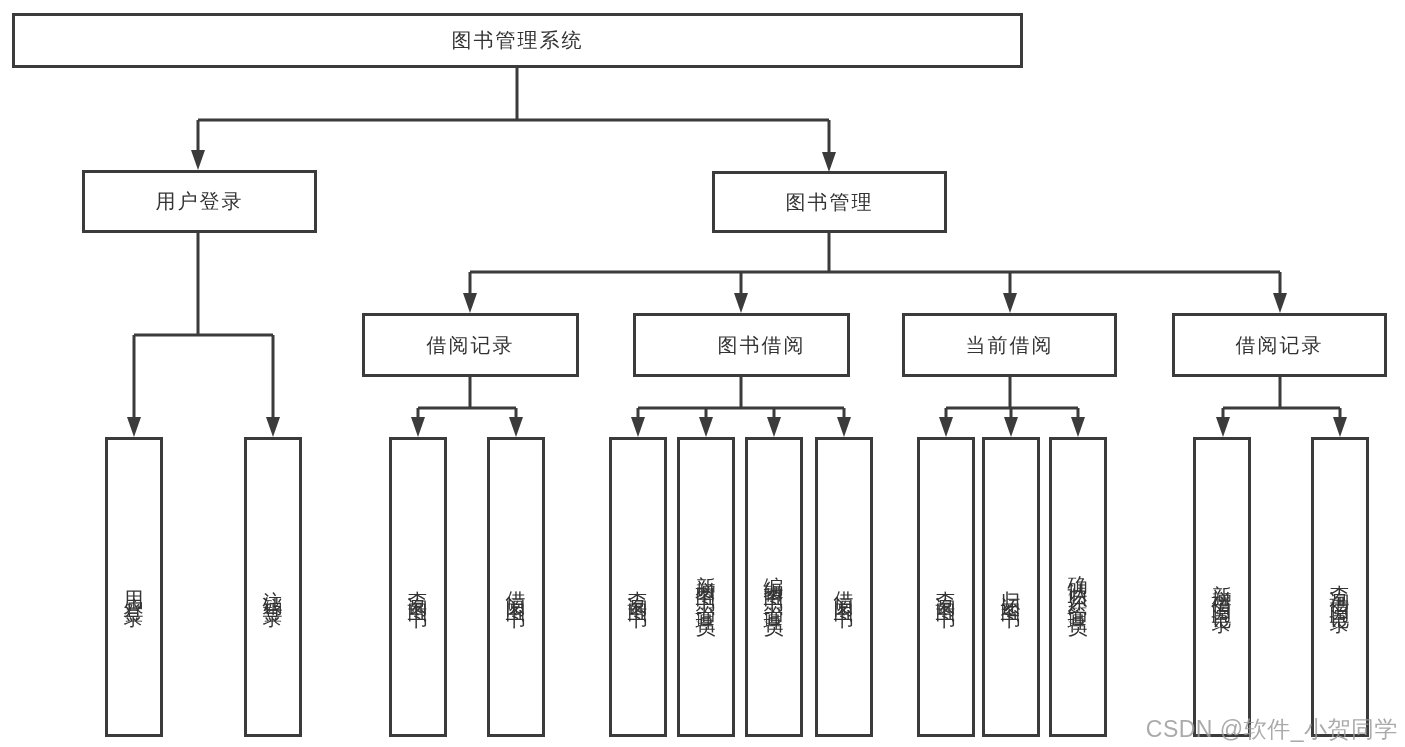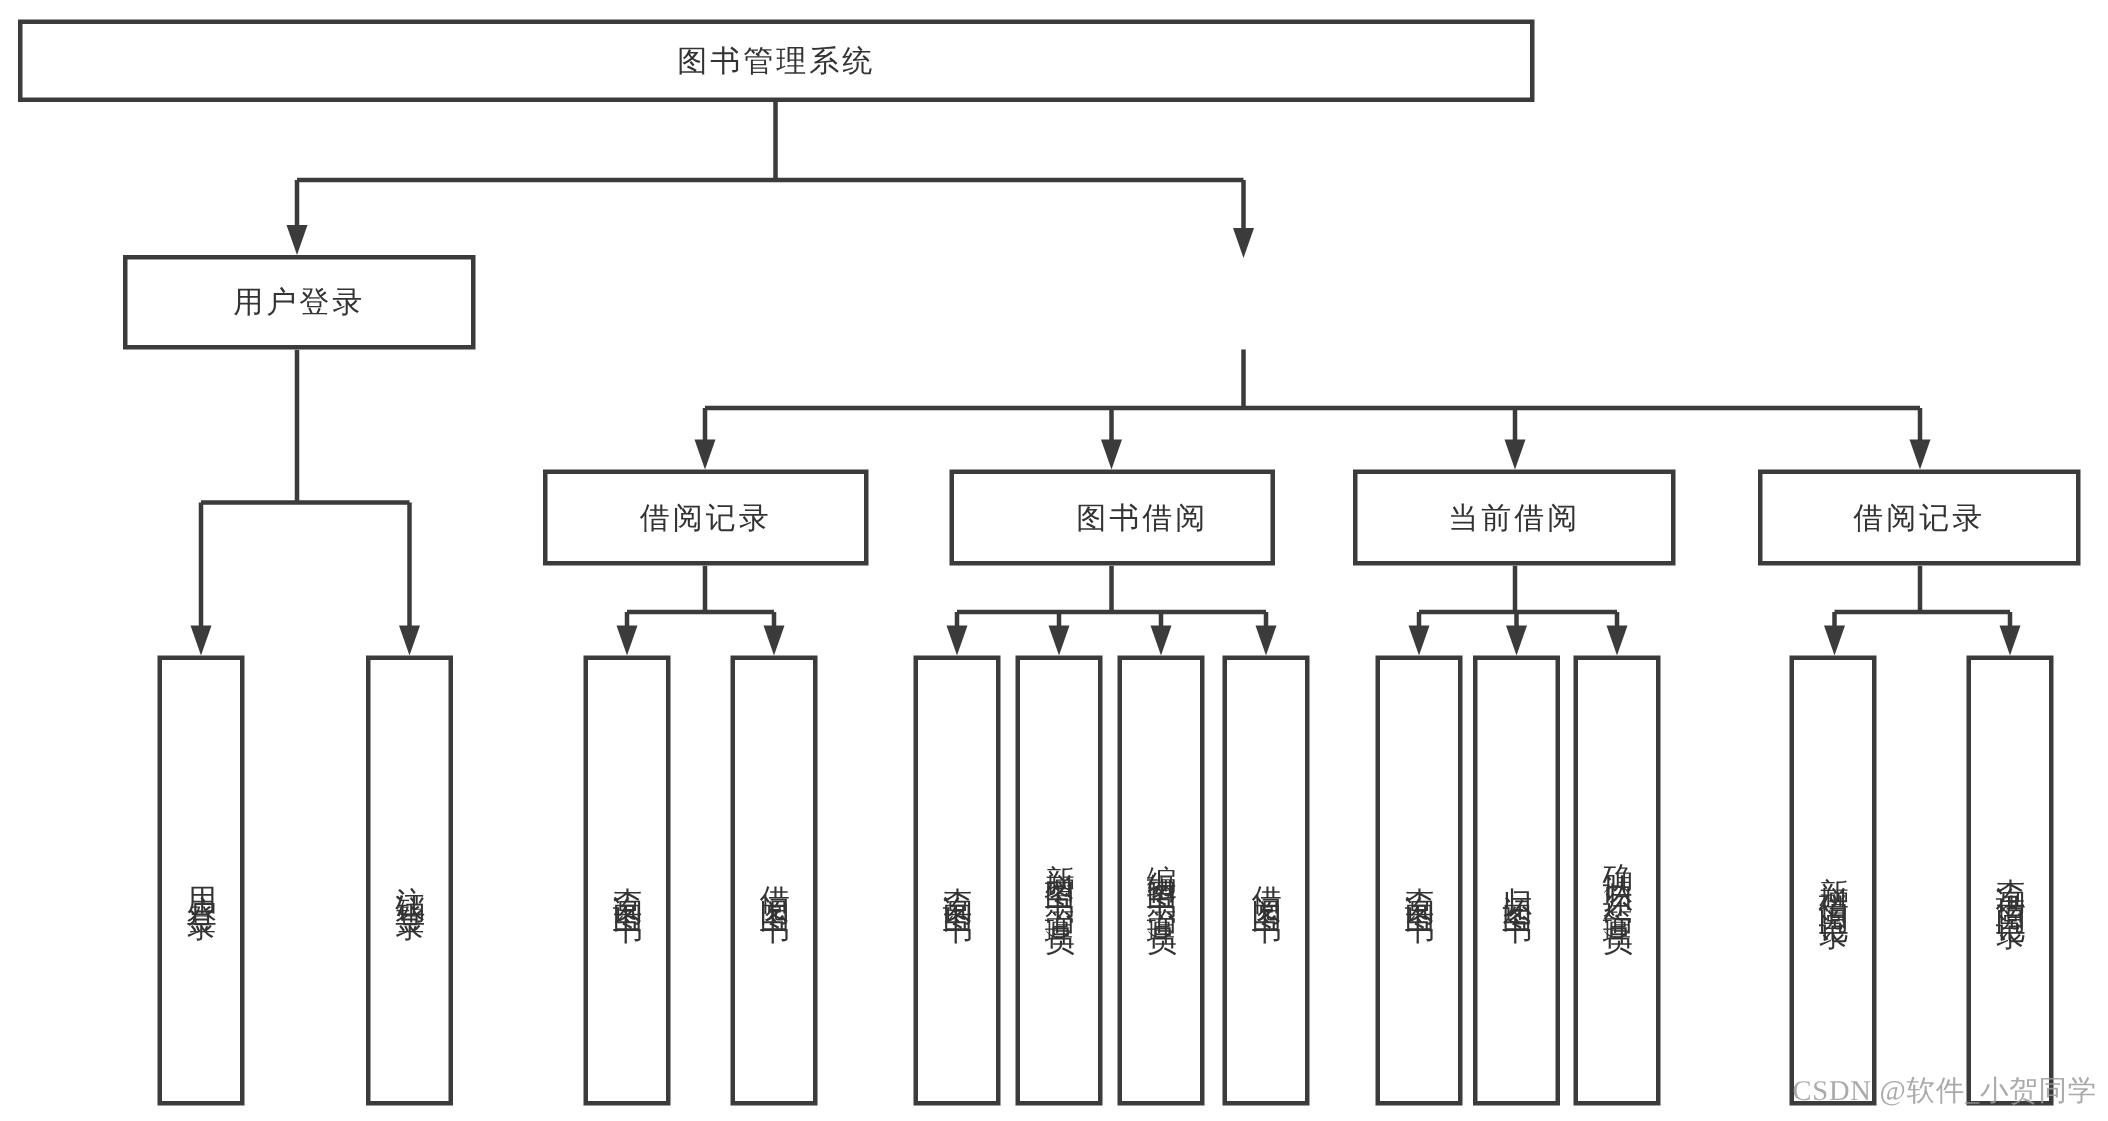--- a/index.html
+++ b/index.html
@@ -1,21 +1,21 @@
 <!DOCTYPE html>
 <html><head>
 <meta charset="utf-8">
 <style>
   html, body { margin:0; padding:0; background:#ffffff; }
   #canvas {
     position:relative;
     width:1405px; height:747px;
     background:#ffffff;
     overflow:hidden;
-    font-family:Liberation Serif, serif;
+    font-family:Liberation Sans, sans-serif;
   }
   #connectors { position:absolute; left:0; top:0; z-index:1; }
   .node {
     position:absolute;
     box-sizing:border-box;
     border:3px solid #3b3b3b;
     background:#ffffff;
     color:#333333;
     display:flex;
     align-items:center;
@@ -45,21 +45,21 @@
   .p3  { left:389px; }  .p4  { left:487px; }
   .p5  { left:609px; }  .p6  { left:677px; }
   .p7  { left:745px; }  .p8  { left:815px; }
   .p9  { left:917px; }  .p10 { left:982px; }
   .p11 { left:1049px; }
   .p12 { left:1193px; } .p13 { left:1311px; }
   #watermark {
     position:absolute;
     right:7px; top:714px;
     z-index:5;
-    font-size:19px;
+    font-size:23px;
     color:#9c9c9c;
     opacity:0.85;
     letter-spacing:0.5px;
     white-space:nowrap;
   }
 </style>
 </head>
 <body>
 
 <div id="canvas">
@@ -93,20 +93,21 @@
       <polygon points="1004,417 1018,417 1011,437"></polygon>
       <polygon points="1071,417 1085,417 1078,437"></polygon>
       <polygon points="1216,417 1230,417 1223,437"></polygon>
       <polygon points="1333,417 1347,417 1340,437"></polygon>
     </g>
   </svg>
 
   <div class="node hnode root">图书管理系统</div>
 
   <div class="node hnode lvl2a">用户登录</div>
+  <div class="node hnode lvl2b">图书管理</div>
 
   <div class="node hnode lvl3 l3a">借阅记录</div>
   <div class="node hnode lvl3 l3b">图书借阅</div>
   <div class="node hnode lvl3 l3d">借阅记录</div>
   <div class="node hnode lvl3 l3c">当前借阅</div>
 
   <div class="node leaf p1">用户登录</div>
   <div class="node leaf p2">注销登录</div>
   <div class="node leaf p3">查询图书</div>
   <div class="node leaf p4">借阅图书</div>

